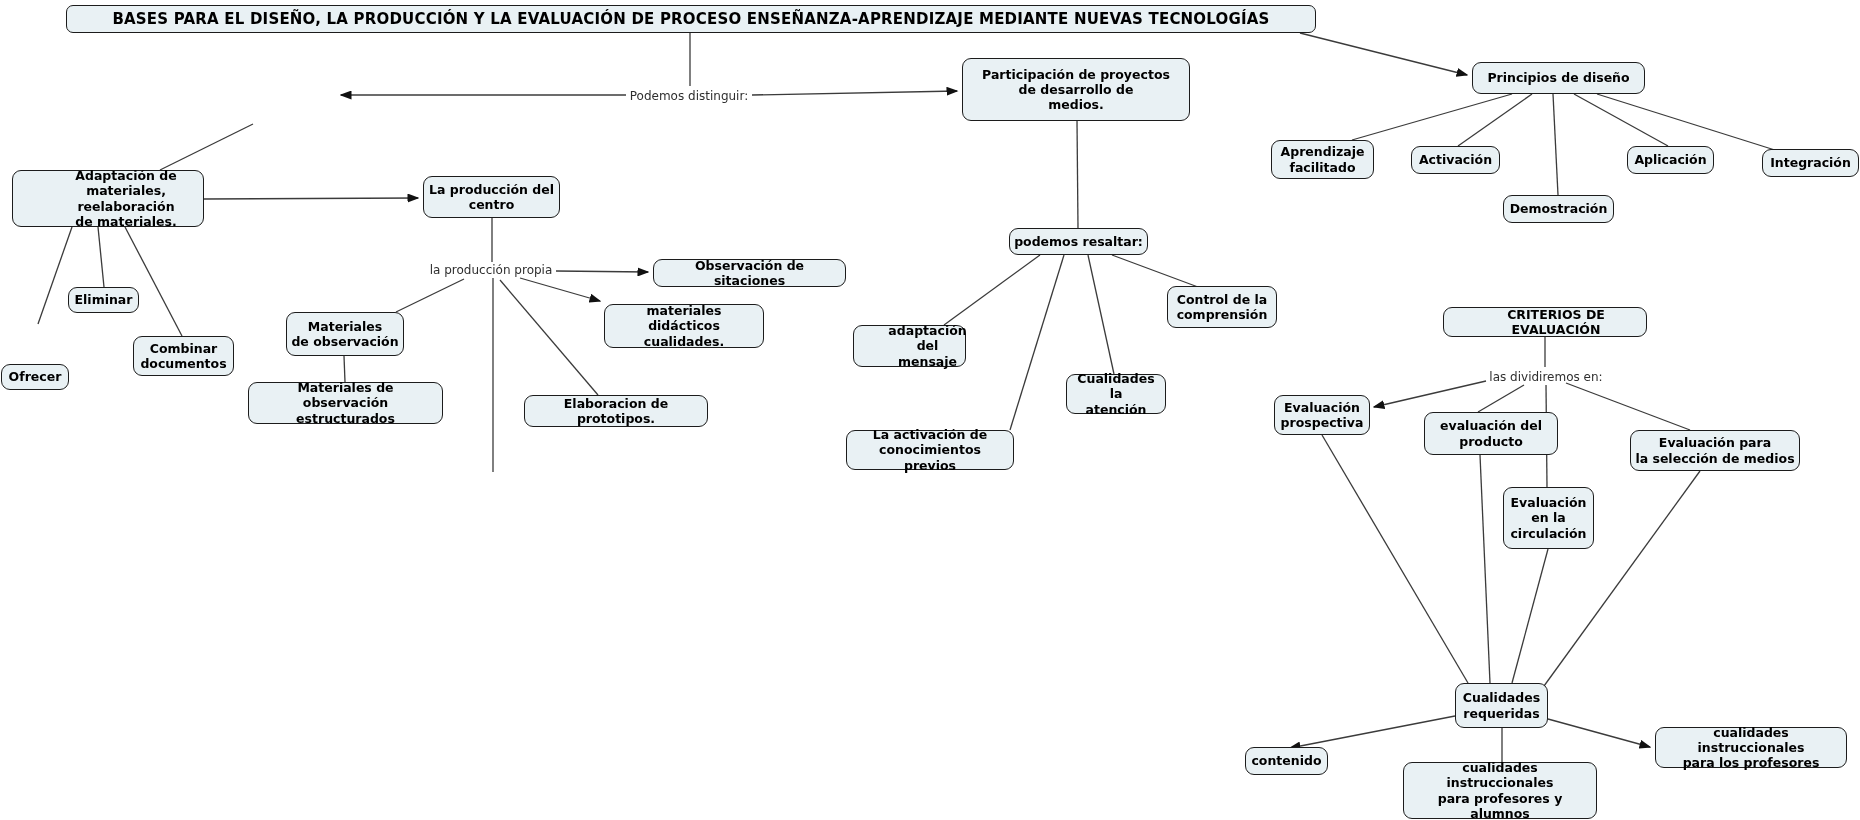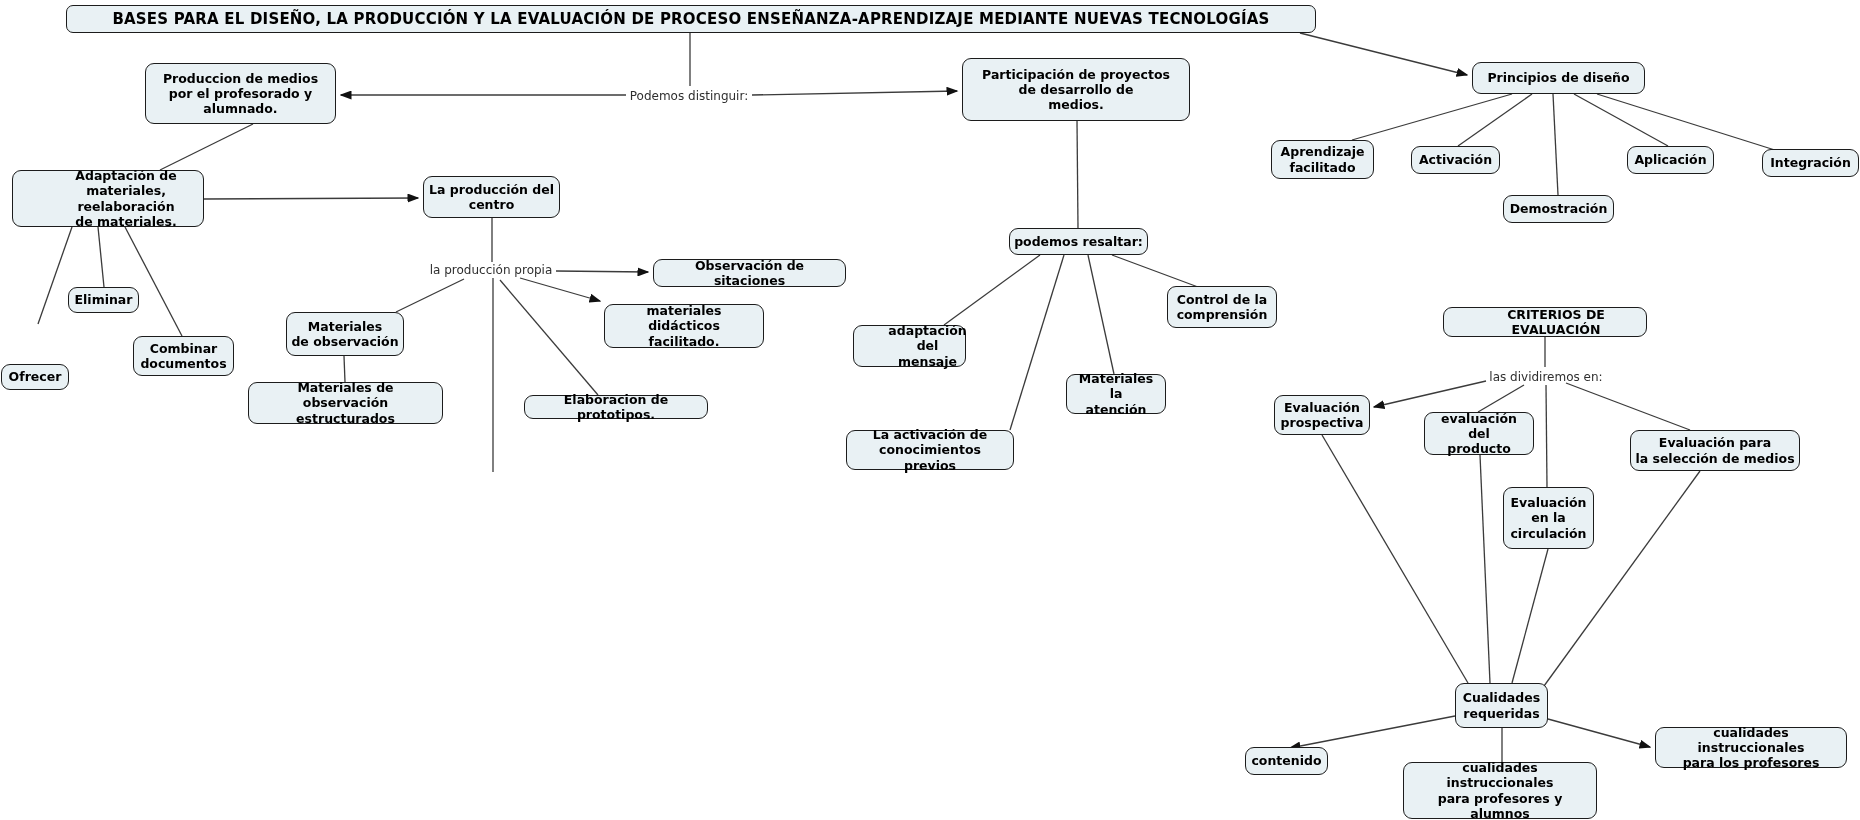--- a/index.html
+++ b/index.html
@@ -80,23 +80,20 @@
       <line x1="1566" y1="383" x2="1690" y2="430"></line>
       <line x1="1322" y1="435" x2="1468" y2="683"></line>
       <line x1="1480" y1="455" x2="1490" y2="683"></line>
       <line x1="1548" y1="549" x2="1512" y2="683"></line>
       <line x1="1700" y1="471" x2="1544" y2="686"></line>
       <line x1="1455" y1="716" x2="1290" y2="748" marker-end="url(#arrowhead)"></line>
       <line x1="1502" y1="728" x2="1502" y2="762"></line>
       <line x1="1548" y1="719" x2="1650" y2="747" marker-end="url(#arrowhead)"></line>
     </svg>
 <div class="node title-node" style="left: 66px; top: 5px; width: 1250px; height: 28px;">BASES PARA EL DISEÑO, LA PRODUCCIÓN Y LA EVALUACIÓN DE PROCESO ENSEÑANZA-APRENDIZAJE MEDIANTE NUEVAS TECNOLOGÍAS</div>
-    <div class="node" style="left: 145px; top: 63px; width: 191px; height: 61px;">Produccion de medios
-por el profesorado y
-alumnado.</div>
     <div class="text-label" style="left: 628px; top: 88px; width: 122px; height: 16px;">Podemos distinguir:</div>
     <div class="node" style="left: 962px; top: 58px; width: 228px; height: 63px;">Participación de proyectos
 de desarrollo de
 medios.</div>
     <div class="node" style="left: 1472px; top: 62px; width: 173px; height: 32px;">Principios de diseño</div>
     <div class="node" style="left: 1271px; top: 140px; width: 103px; height: 39px;">Aprendizaje
 facilitado</div>
     <div class="node" style="left: 1411px; top: 146px; width: 89px; height: 28px;">Activación</div>
     <div class="node" style="left: 1503px; top: 195px; width: 111px; height: 28px;">Demostración</div>
     <div class="node" style="left: 1627px; top: 146px; width: 87px; height: 28px;">Aplicación</div>
@@ -106,40 +103,40 @@
 de materiales.</div>
     <div class="node" style="left: 68px; top: 287px; width: 71px; height: 26px;">Eliminar</div>
     <div class="node" style="left: 1px; top: 324px; width: 68px; height: 26px; margin-top: 40px;">Ofrecer</div>
     <div class="node" style="left: 133px; top: 336px; width: 101px; height: 40px;">Combinar
 documentos</div>
     <div class="node" style="left: 423px; top: 176px; width: 137px; height: 42px;">La producción del
 centro</div>
     <div class="text-label" style="left: 428px; top: 262px; width: 126px; height: 16px;">la producción propia</div>
     <div class="node" style="left: 653px; top: 259px; width: 193px; height: 28px;">Observación de sitaciones</div>
     <div class="node" style="left: 604px; top: 304px; width: 160px; height: 44px;">materiales didácticos
-facilitado.</div>
+cualidades.</div>
     <div class="node" style="left: 286px; top: 312px; width: 118px; height: 44px;">Materiales
 de observación</div>
     <div class="node" style="left: 248px; top: 382px; width: 195px; height: 42px;">Materiales de observación
 estructurados</div>
-    <div class="node" style="left: 524px; top: 395px; width: 184px; height: 24px;">Elaboracion de prototipos.</div>
+    <div class="node" style="left: 524px; top: 395px; width: 184px; height: 32px;">Elaboracion de prototipos.</div>
     <div class="node" style="left: 1009px; top: 228px; width: 139px; height: 27px;">podemos resaltar:</div>
     <div class="node" style="left: 853px; top: 325px; width: 113px; height: 42px; padding-left: 40px;">adaptación
 del mensaje</div>
     <div class="node" style="left: 846px; top: 430px; width: 168px; height: 40px;">La activación de
 conocimientos previos</div>
-    <div class="node" style="left: 1066px; top: 374px; width: 100px; height: 40px;">Materiales la
+    <div class="node" style="left: 1066px; top: 374px; width: 100px; height: 40px;">Cualidades la
 atención</div>
     <div class="node" style="left: 1167px; top: 286px; width: 110px; height: 42px;">Control de la
 comprensión</div>
     <div class="node" style="left: 1443px; top: 307px; width: 204px; height: 30px; padding-left: 26px;">CRITERIOS DE EVALUACIÓN</div>
     <div class="text-label" style="left: 1486px; top: 369px; width: 120px; height: 15px;">las dividiremos en:</div>
     <div class="node" style="left: 1274px; top: 395px; width: 96px; height: 40px;">Evaluación
 prospectiva</div>
-    <div class="node" style="left: 1424px; top: 412px; width: 110px; height: 43px;">evaluación del
+    <div class="node" style="left: 1424px; top: 412px; width: 134px; height: 43px;">evaluación del
 producto</div>
     <div class="node" style="left: 1503px; top: 487px; width: 91px; height: 62px;">Evaluación
 en la
 circulación</div>
     <div class="node" style="left: 1630px; top: 430px; width: 170px; height: 41px;">Evaluación para
 la selección de medios</div>
     <div class="node" style="left: 1455px; top: 683px; width: 93px; height: 45px;">Cualidades
 requeridas</div>
     <div class="node" style="left: 1245px; top: 747px; width: 83px; height: 28px;">contenido</div>
     <div class="node" style="left: 1403px; top: 762px; width: 194px; height: 57px;">cualidades instruccionales

